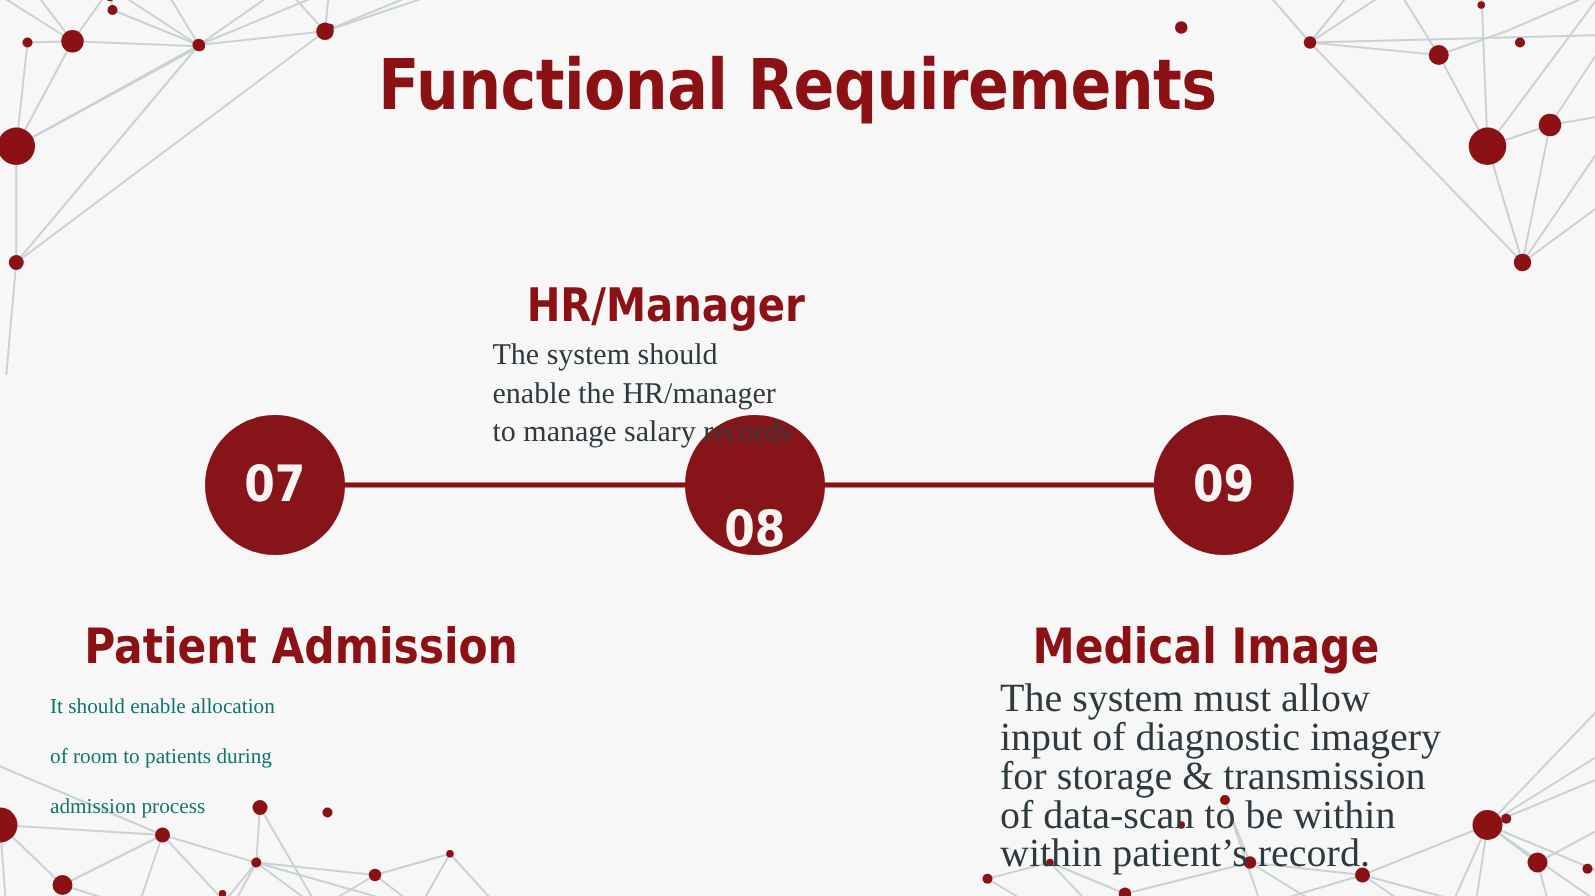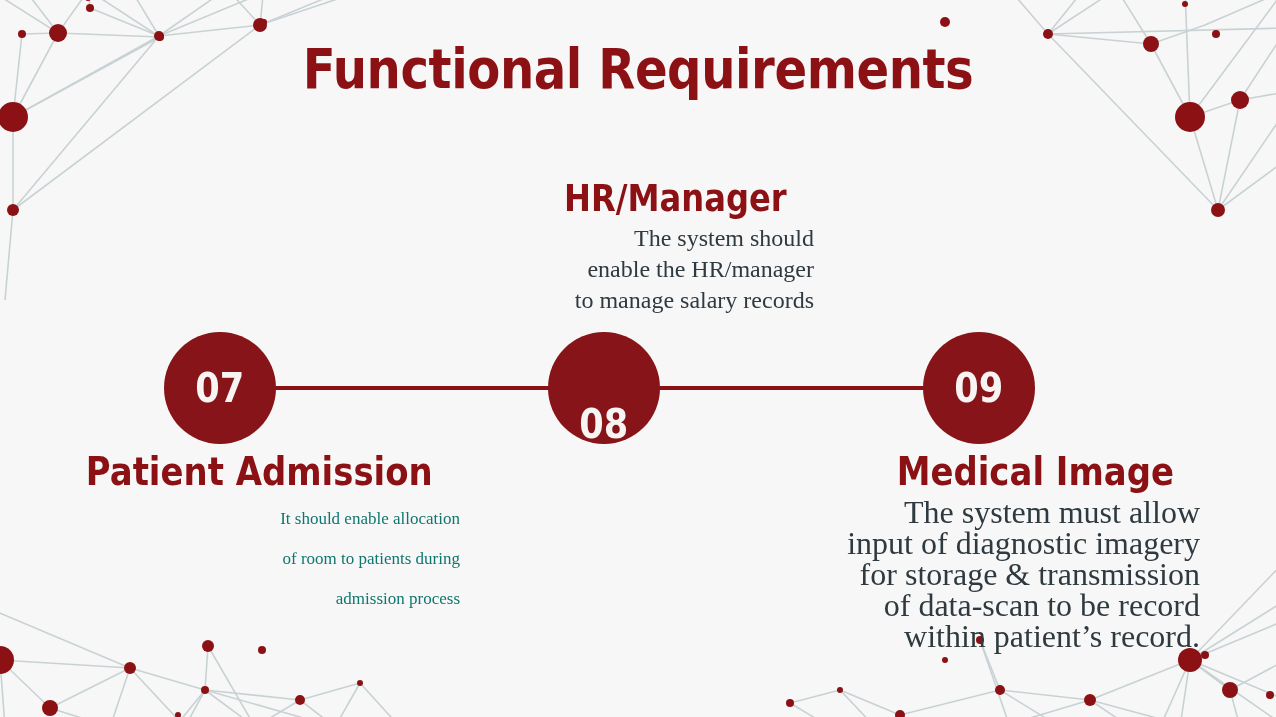--- a/index.html
+++ b/index.html
@@ -71,21 +71,22 @@
     transform: scaleX(0.88);
     line-height: 1;
   }
   #node-07 { left: 164px; }
   #node-08 { left: 548px; align-items: flex-end; }
   #node-09 { left: 923px; }
 
   
   .block {
     position: absolute;
-    text-align: right;
+    text-align: left;
+    margin-top: 46px;
   }
   .block-heading {
     font-family: "DejaVu Sans", sans-serif;
     font-weight: bold;
     color: #8B1114;
     transform: scaleX(0.87);
     white-space: nowrap;
     line-height: 1.05;
   }
   .block-body {
@@ -318,18 +319,18 @@
       <span class="body-line">admission process</span>
     </div>
   </div>
 
   <div class="block" id="block-medical">
     <div class="block-heading">Medical Image</div>
     <div class="block-body">
       <span class="body-line">The system must allow</span>
       <span class="body-line">input of diagnostic imagery</span>
       <span class="body-line">for storage &amp; transmission</span>
-      <span class="body-line">of data-scan to be record</span>
+      <span class="body-line">of data-scan to be within</span>
       <span class="body-line">within patient’s record.</span>
     </div>
   </div>
 
 </div>
 
 </body></html>

